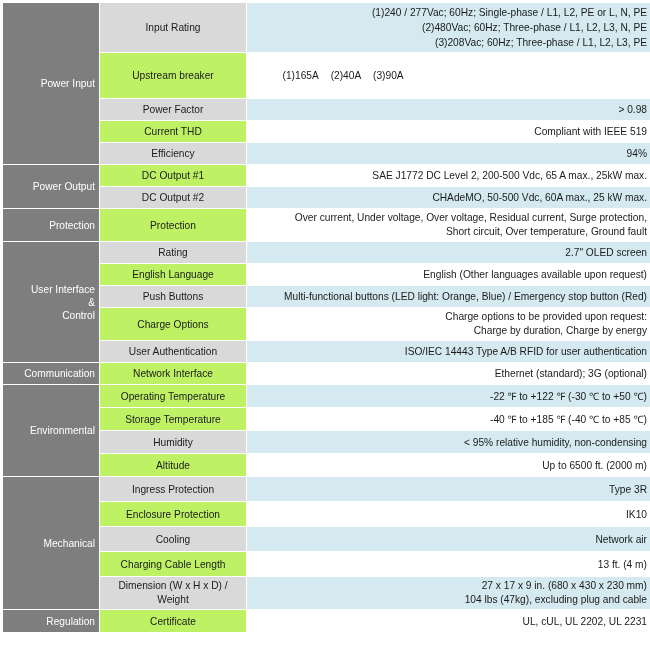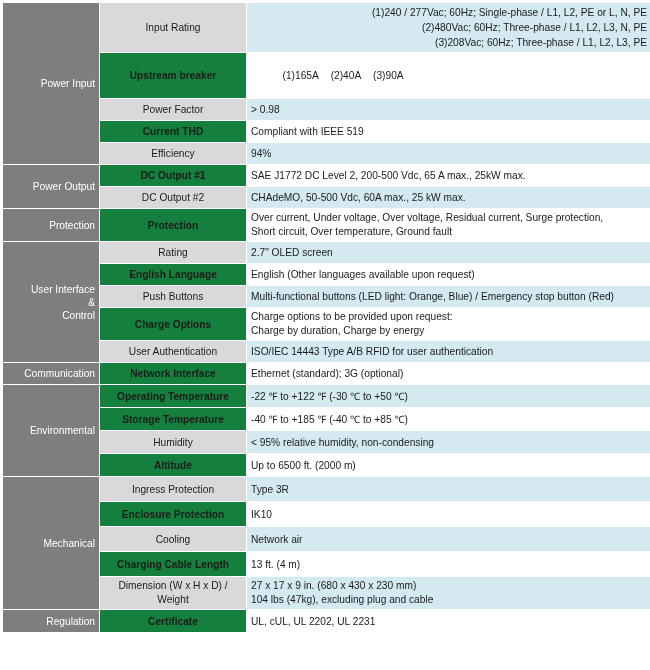--- a/index.html
+++ b/index.html
@@ -44,24 +44,24 @@
     color: #ffffff;
     text-align: right;
     font-size: 10.4px;
     line-height: 13px;
   }
   td.item {
     text-align: center;
     color: #1b1b1b;
   }
   td.item.lt { background: #d9d9d9; }
-  td.item.dk { background: #15803d; font-weight: bold; }
+  td.item.dk { background: #bef264; }
 
   td.value {
-    text-align: left;
+    text-align: right;
     color: #1b1b1b;
   }
   td.value.blue  { background: #d4e9f0; }
   td.value.white { background: #ffffff; }
   td.value.left  { text-align: left; }
 
   .numlist {
     display: inline-block;
     text-align: right;
     margin: 0 auto;

